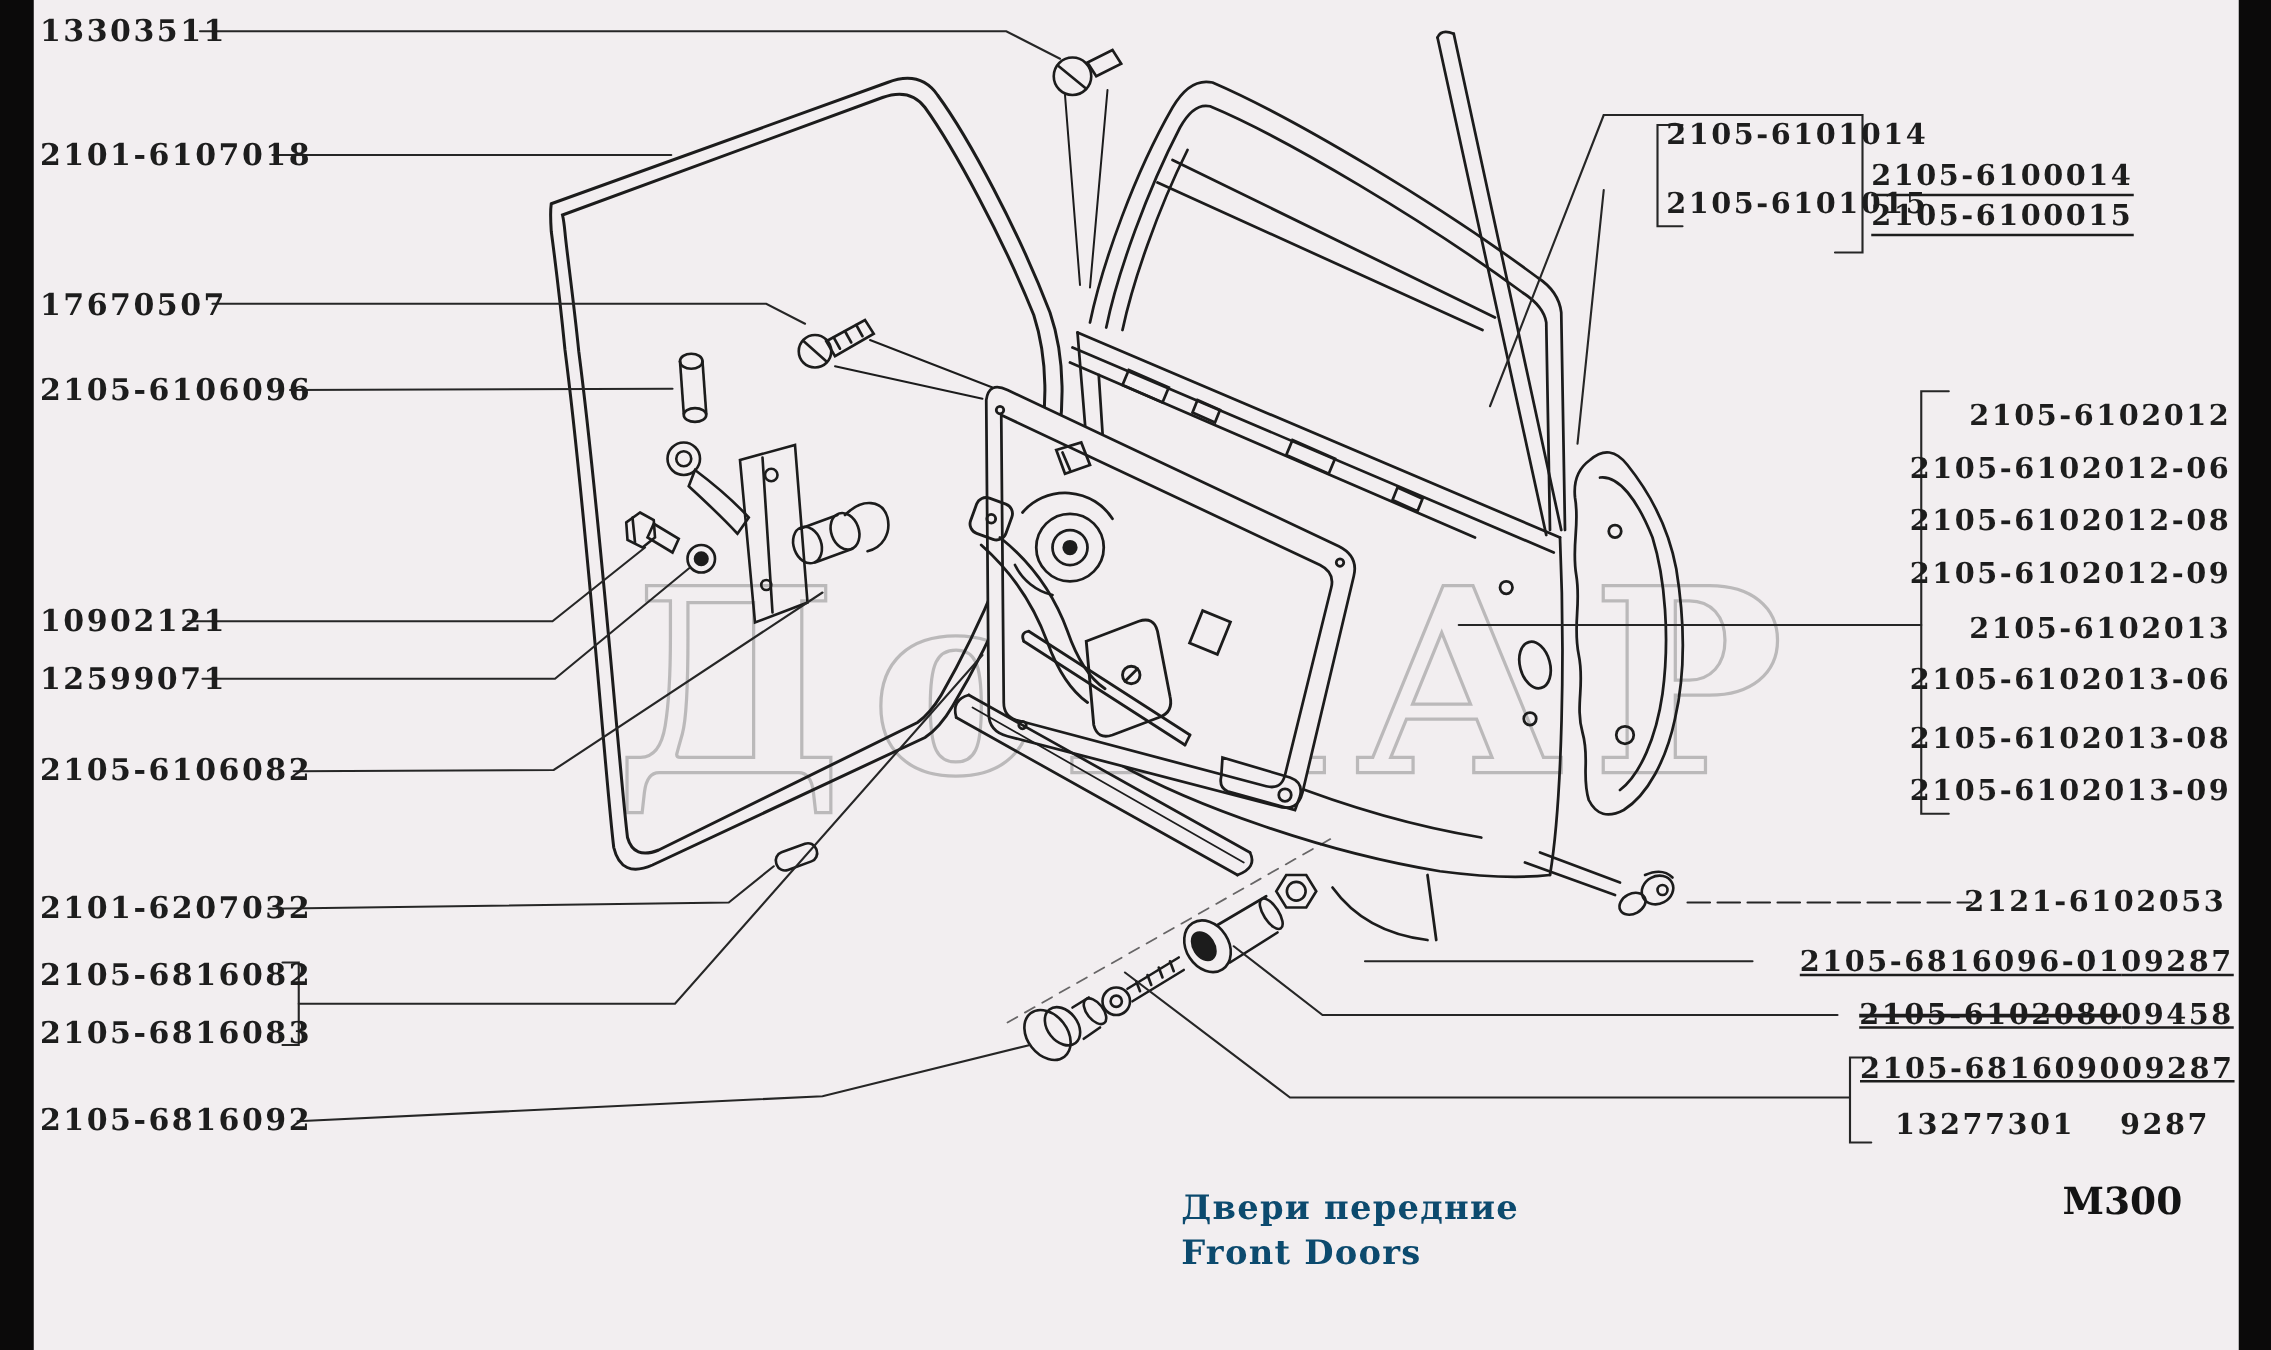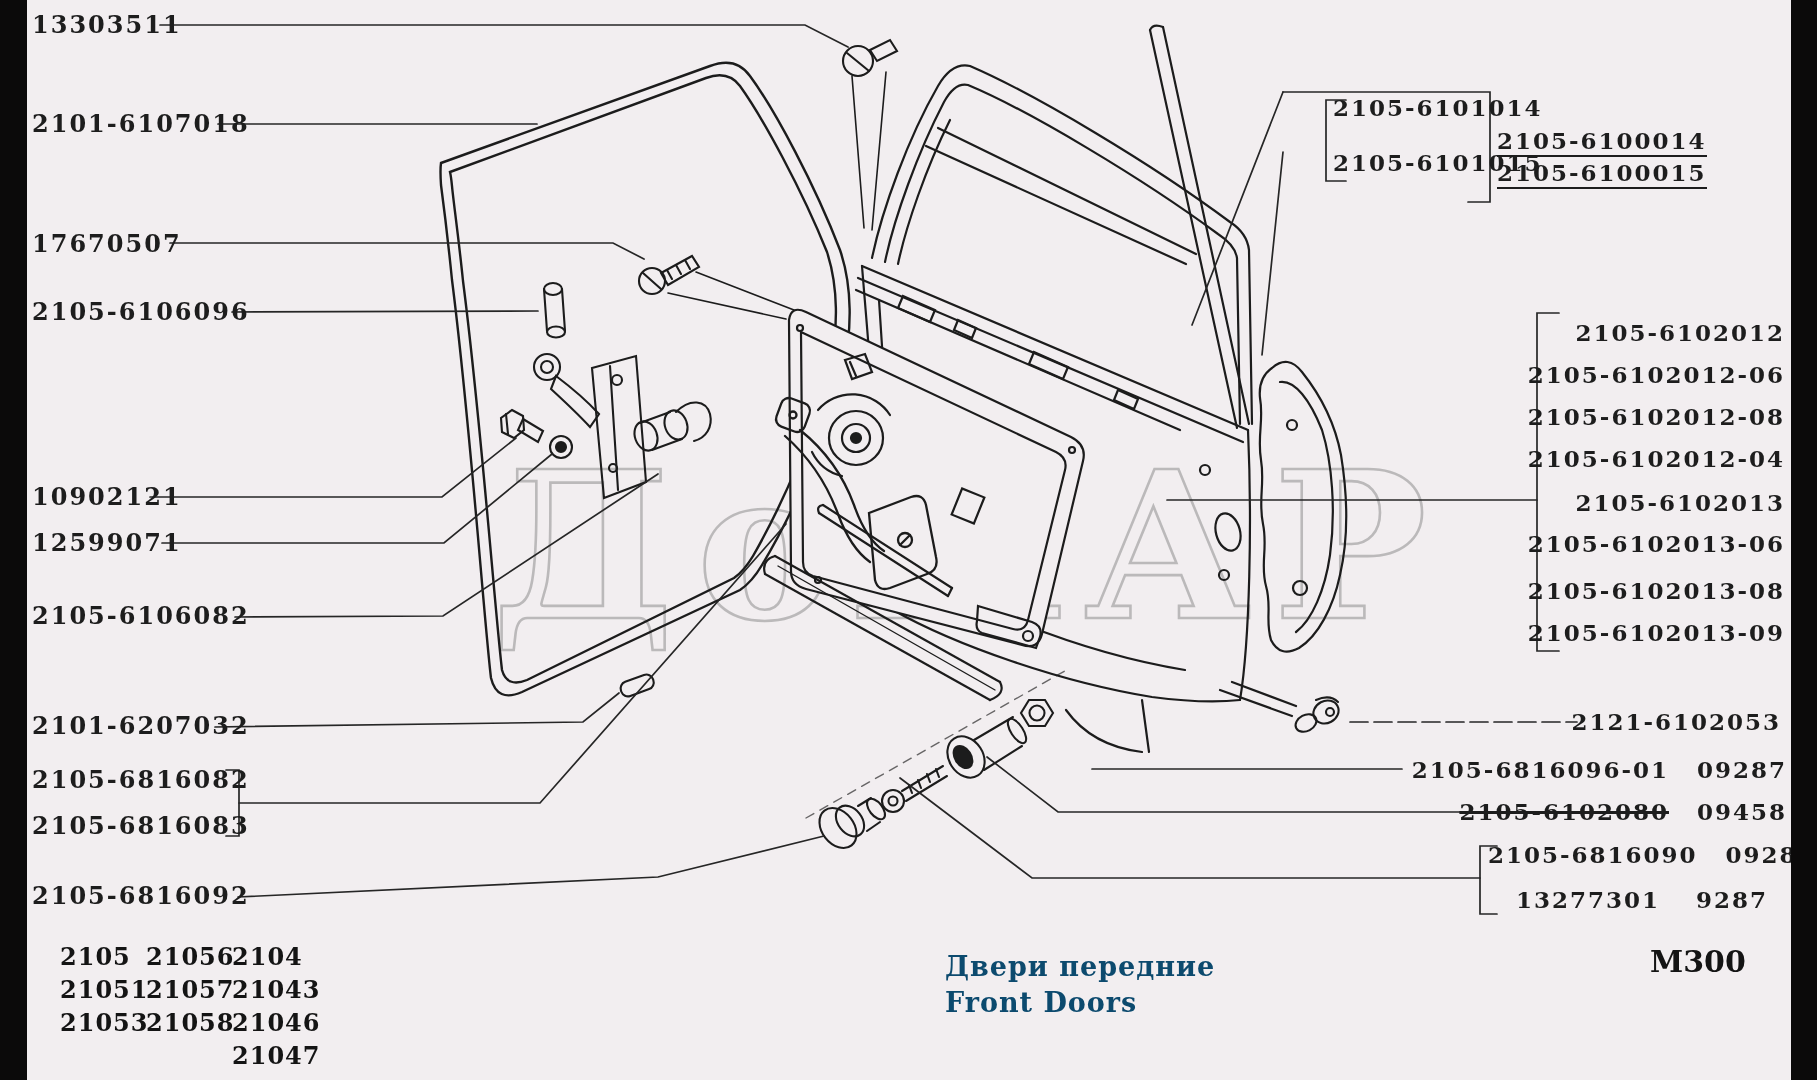--- a/index.html
+++ b/index.html
@@ -16,21 +16,21 @@
   .scan-edge.right{left:1791px;width:26px;}
   .plabel{
     position:absolute;z-index:4;
     font-weight:bold;color:#1d1d1d;
     font-size:24px;letter-spacing:2px;white-space:nowrap;
     line-height:1.1;
   }
   .rcol{font-size:23px;text-align:right;}
   .underlined{border-bottom:2.5px solid #1d1d1d;padding-bottom:2px;}
   .strike{text-decoration:line-through;text-decoration-thickness:2.5px;}
-  .pair{display:inline-flex;gap:28px;}
+  .pair{display:inline-flex;gap:0;text-decoration:underline;}
   .pair-wide{display:flex;justify-content:space-between;width:252px;}
   #model-table{
     position:absolute;left:60px;top:942px;z-index:4;
     display:grid;grid-template-columns:86px 86px 96px;row-gap:4px;
     font-weight:bold;font-size:24px;letter-spacing:1px;color:#141414;
   }
   #caption{position:absolute;left:945px;top:951px;z-index:4;font-weight:bold;color:#0c4a6e;}
   #caption .ru{font-size:27px;letter-spacing:1px;}
   #caption .en{font-size:27px;letter-spacing:1px;margin-top:5px;}
   #sheet-code{position:absolute;left:1650px;top:944px;z-index:4;font-weight:bold;font-size:30px;color:#141414;}
@@ -243,21 +243,21 @@
   <div class="plabel" style="left:32px;top:883px;">2105-6816092</div>
 
   <div class="plabel rcol" style="left:1333px;top:95px;">2105-6101014</div>
   <div class="plabel rcol" style="left:1333px;top:150px;">2105-6101015</div>
   <div class="plabel rcol underlined" style="left:1497px;top:128px;">2105-6100014</div>
   <div class="plabel rcol underlined" style="left:1497px;top:160px;">2105-6100015</div>
 
   <div class="plabel rcol" style="right:32px;top:320px;">2105-6102012</div>
   <div class="plabel rcol" style="right:32px;top:362px;">2105-6102012-06</div>
   <div class="plabel rcol" style="right:32px;top:404px;">2105-6102012-08</div>
-  <div class="plabel rcol" style="right:32px;top:446px;">2105-6102012-04</div>
+  <div class="plabel rcol" style="right:32px;top:446px;">2105-6102012-09</div>
   <div class="plabel rcol" style="right:32px;top:490px;">2105-6102013</div>
   <div class="plabel rcol" style="right:32px;top:531px;">2105-6102013-06</div>
   <div class="plabel rcol" style="right:32px;top:578px;">2105-6102013-08</div>
   <div class="plabel rcol" style="right:32px;top:620px;">2105-6102013-09</div>
 
   <div class="plabel rcol" style="right:36px;top:709px;margin-left:44px;">2121-6102053</div>
 
   <div class="plabel rcol" style="right:30px;top:757px;">
     <span class="pair">
       <span>2105-6816096-01</span>
@@ -279,34 +279,20 @@
     </span>
   </div>
 
   <div class="plabel rcol" style="left:1516px;top:887px;">
     <span class="pair-wide">
       <span>13277301</span>
       <span>9287</span>
     </span>
   </div>
 
-  <div id="model-table">
-    <span>2105</span>
-    <span>21056</span>
-    <span>2104</span>
-    <span>21051</span>
-    <span>21057</span>
-    <span>21043</span>
-    <span>21053</span>
-    <span>21058</span>
-    <span>21046</span>
-    <span></span>
-    <span></span>
-    <span>21047</span>
-  </div>
 
   <div id="caption">
     <div class="ru">Двери передние</div>
     <div class="en">Front Doors</div>
   </div>
   <div id="sheet-code">М300</div>
 
   <div class="scan-edge left"></div>
   <div class="scan-edge right"></div>
 

